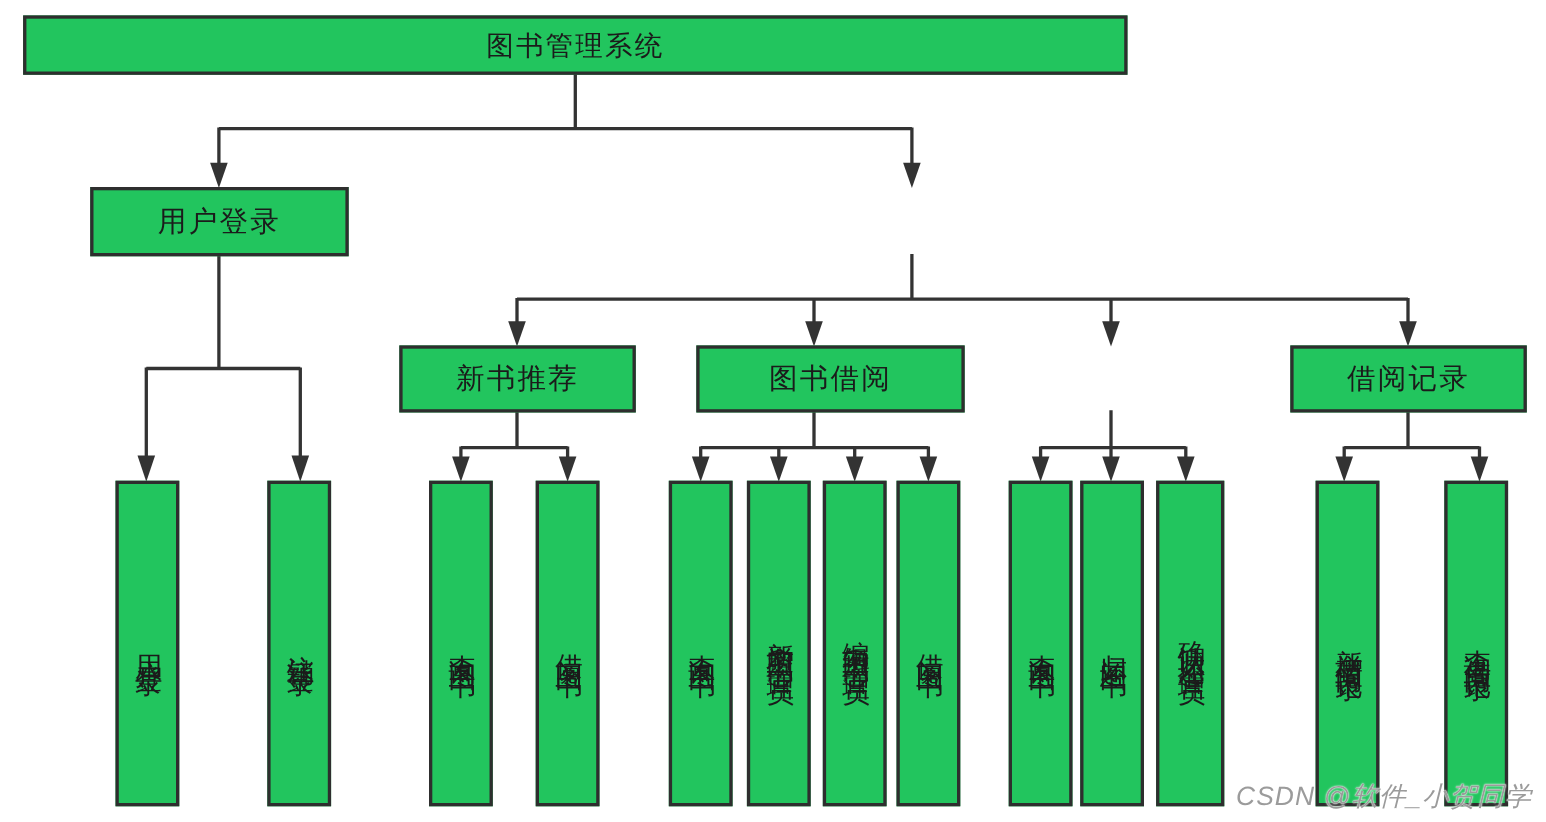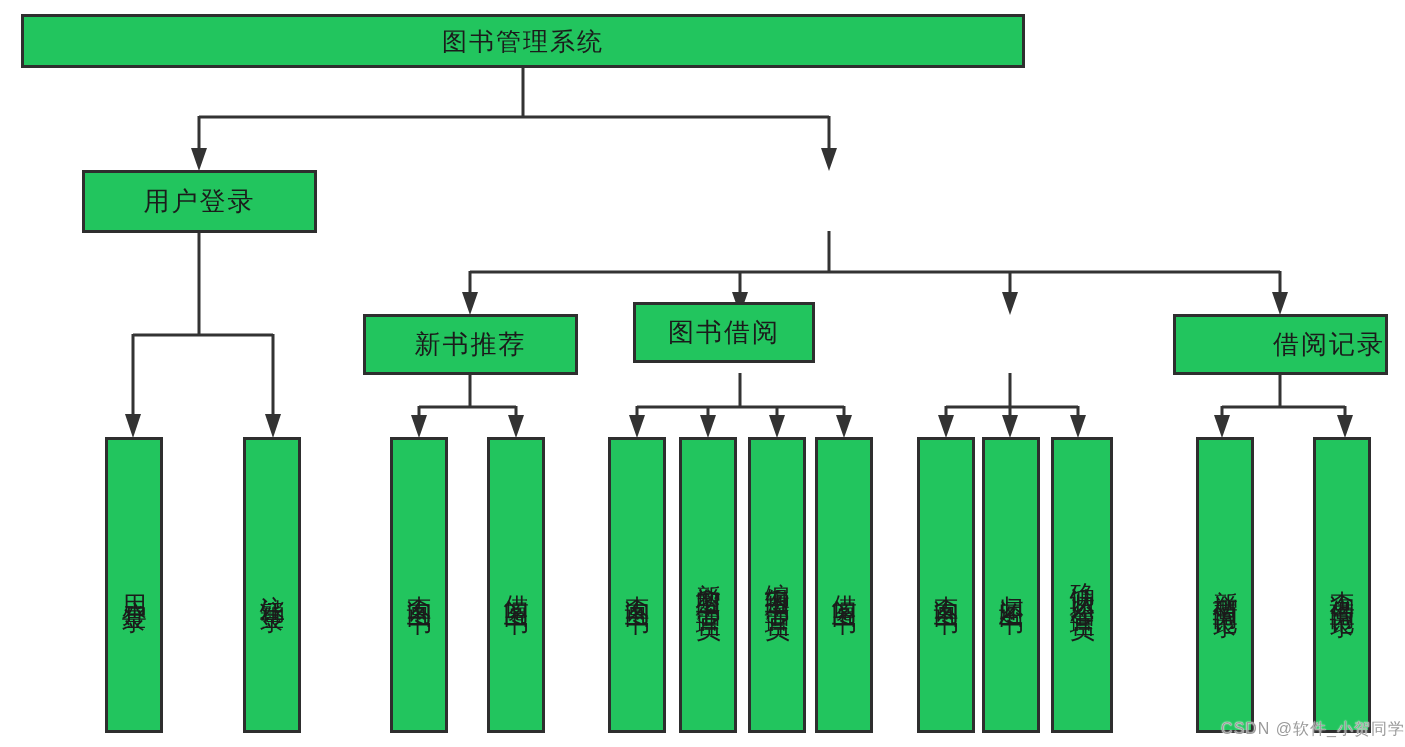--- a/index.html
+++ b/index.html
@@ -47,27 +47,28 @@
     writing-mode: vertical-rl;
     text-orientation: mixed;
     font-size: 25px;
     letter-spacing: 5px;
     line-height: 1.1;
     white-space: nowrap;
     color: #1b1b1b;
   }
   .watermark {
     position: absolute;
-    right: 0;
+    right: 12px;
     bottom: 7px;
-    font-size: 16px;
+    font-size: 24px;
     color: #9b9b9b;
     letter-spacing: 1px;
     text-shadow: 0 0 2px #ffffff, 0 0 1px #ffffff;
     white-space: nowrap;
+    font-style: italic;
   }
 </style>
 </head>
 <body>
 
 <div class="stage">
 
   <svg class="wires" viewBox="0 0 1405 747" xmlns="http://www.w3.org/2000/svg">
     <g stroke="#333333" stroke-width="3" fill="none">
       <path d="M523 66 V117 M199 117 H829 M199 116 V150 M829 116 V150"></path>
@@ -105,24 +106,24 @@
     <span class="hlabel">图书管理系统</span>
   </div>
 
   <div class="node" style="left:82px; top:170px; width:235px; height:63px;">
     <span class="hlabel">用户登录</span>
   </div>
 
   <div class="node" style="left:363px; top:314px; width:215px; height:61px;">
     <span class="hlabel">新书推荐</span>
   </div>
-  <div class="node" style="left:633px; top:302px; width:182px; height:61px;align-items:center;">
+  <div class="node" style="left:633px; top:314px; width:244px; height:61px;align-items:center;">
     <span class="hlabel">图书借阅</span>
   </div>
-  <div class="node" style="left:1173px; top:314px; width:215px; height:61px;justify-content:flex-end;">
+  <div class="node" style="left:1173px; top:314px; width:215px; height:61px;">
     <span class="hlabel">借阅记录</span>
   </div>
 
   <div class="node leaf" style="left:105px;">
     <span class="vlabel">用户登录</span>
   </div>
   <div class="node leaf" style="left:243px;">
     <span class="vlabel">注销登录</span>
   </div>
 

